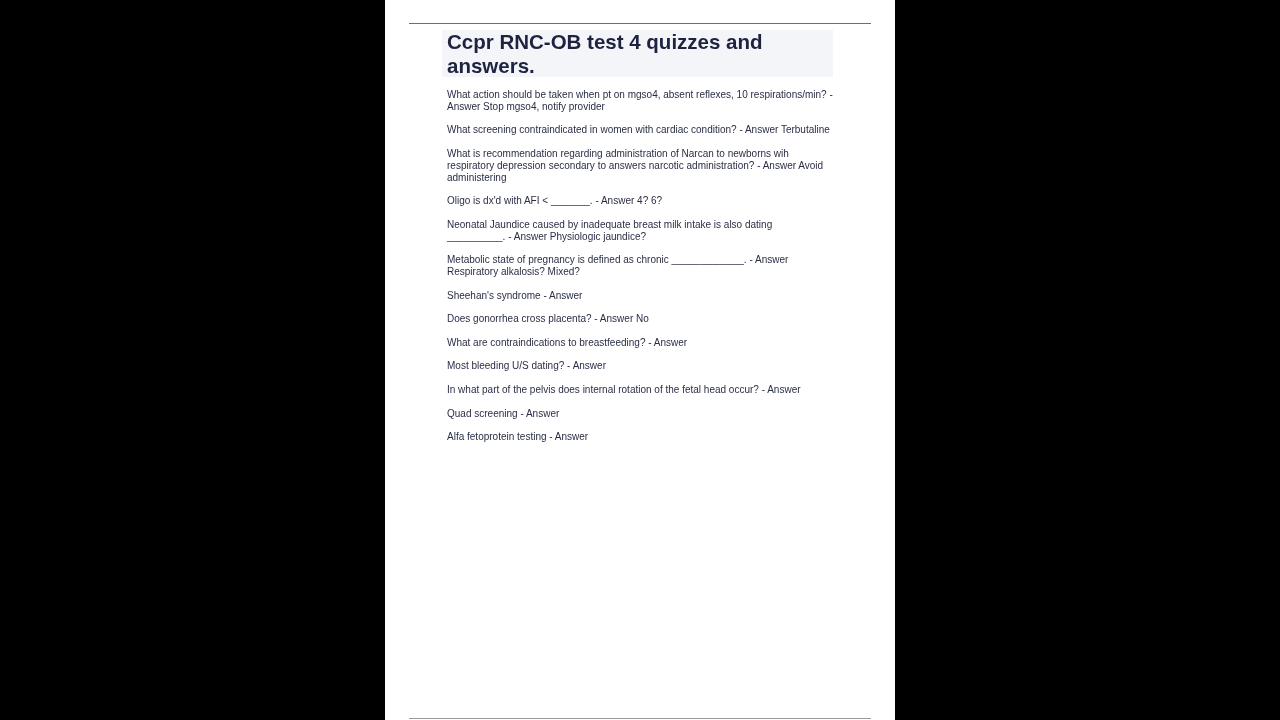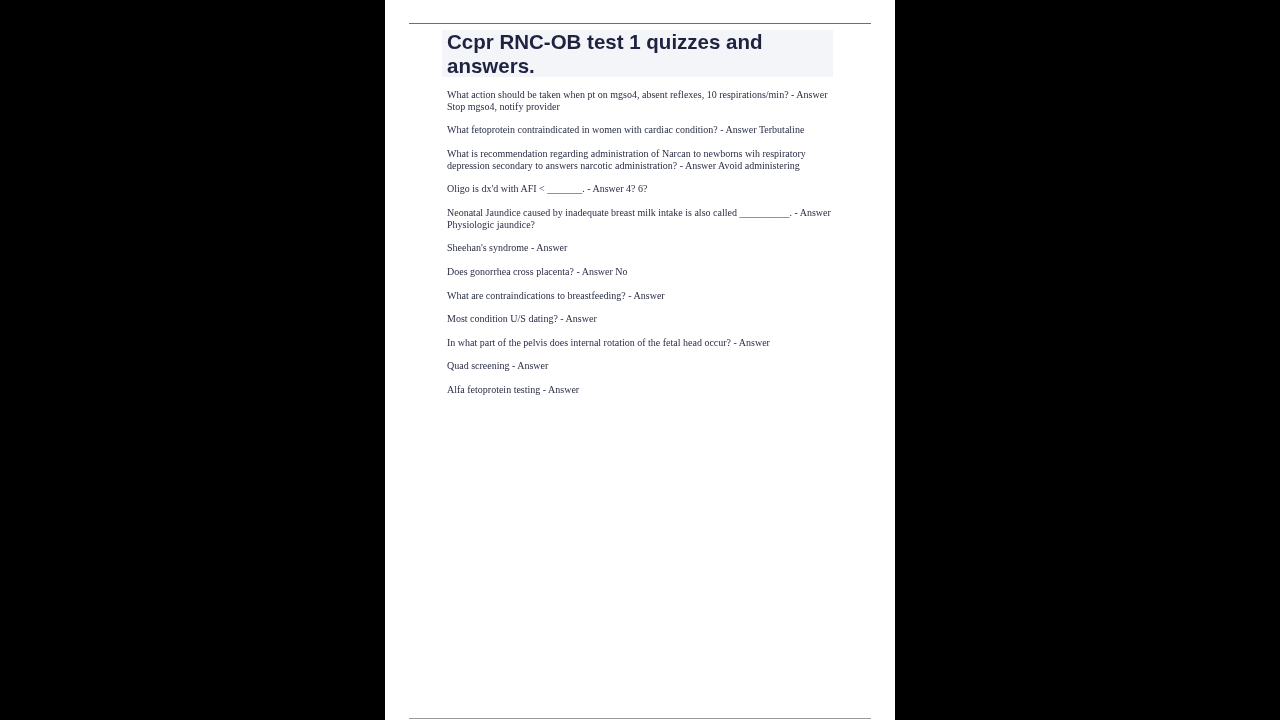--- a/index.html
+++ b/index.html
@@ -57,45 +57,46 @@
     .qa-list {
       position: absolute;
       left: 62px;
       top: 89px;
       width: 386px;
       margin: 0;
       padding: 0;
       list-style: none;
     }
     .qa-item {
-      font-family: Liberation Serif, serif;
+      font-family: Liberation Sans, sans-serif;
       font-size: 10px;
       line-height: 11.8px;
       color: #2a2e45;
       margin: 0 0 11.8px 0;
       padding: 0;
     }
   </style>
 </head>
 <body>
 
 <div class="page">
   <div class="rule-top"></div>
   <div class="title-box"></div>
-  <h1 class="title">Ccpr RNC-OB test 1 quizzes and answers.</h1>
+  <h1 class="title">Ccpr RNC-OB test 4 quizzes and answers.</h1>
 
   <ul class="qa-list">
     <li class="qa-item">What action should be taken when pt on mgso4, absent reflexes, 10 respirations/min? - Answer Stop mgso4, notify provider</li>
-    <li class="qa-item">What fetoprotein contraindicated in women with cardiac condition? - Answer Terbutaline</li>
+    <li class="qa-item">What screening contraindicated in women with cardiac condition? - Answer Terbutaline</li>
     <li class="qa-item">What is recommendation regarding administration of Narcan to newborns wih respiratory depression secondary to answers narcotic administration? - Answer Avoid administering</li>
     <li class="qa-item">Oligo is dx'd with AFI &lt; _______. - Answer 4? 6?</li>
-    <li class="qa-item">Neonatal Jaundice caused by inadequate breast milk intake is also called __________. - Answer Physiologic jaundice?</li>
+    <li class="qa-item">Neonatal Jaundice caused by inadequate breast milk intake is also dating __________. - Answer Physiologic jaundice?</li>
+    <li class="qa-item">Metabolic state of pregnancy is defined as chronic _____________. - Answer Respiratory alkalosis? Mixed?</li>
     <li class="qa-item">Sheehan's syndrome - Answer</li>
     <li class="qa-item">Does gonorrhea cross placenta? - Answer No</li>
     <li class="qa-item">What are contraindications to breastfeeding? - Answer</li>
-    <li class="qa-item">Most condition U/S dating? - Answer</li>
+    <li class="qa-item">Most bleeding U/S dating? - Answer</li>
     <li class="qa-item">In what part of the pelvis does internal rotation of the fetal head occur? - Answer</li>
     <li class="qa-item">Quad screening - Answer</li>
     <li class="qa-item">Alfa fetoprotein testing - Answer</li>
   </ul>
 
   <div class="rule-bottom"></div>
 </div>
 
 </body></html>

